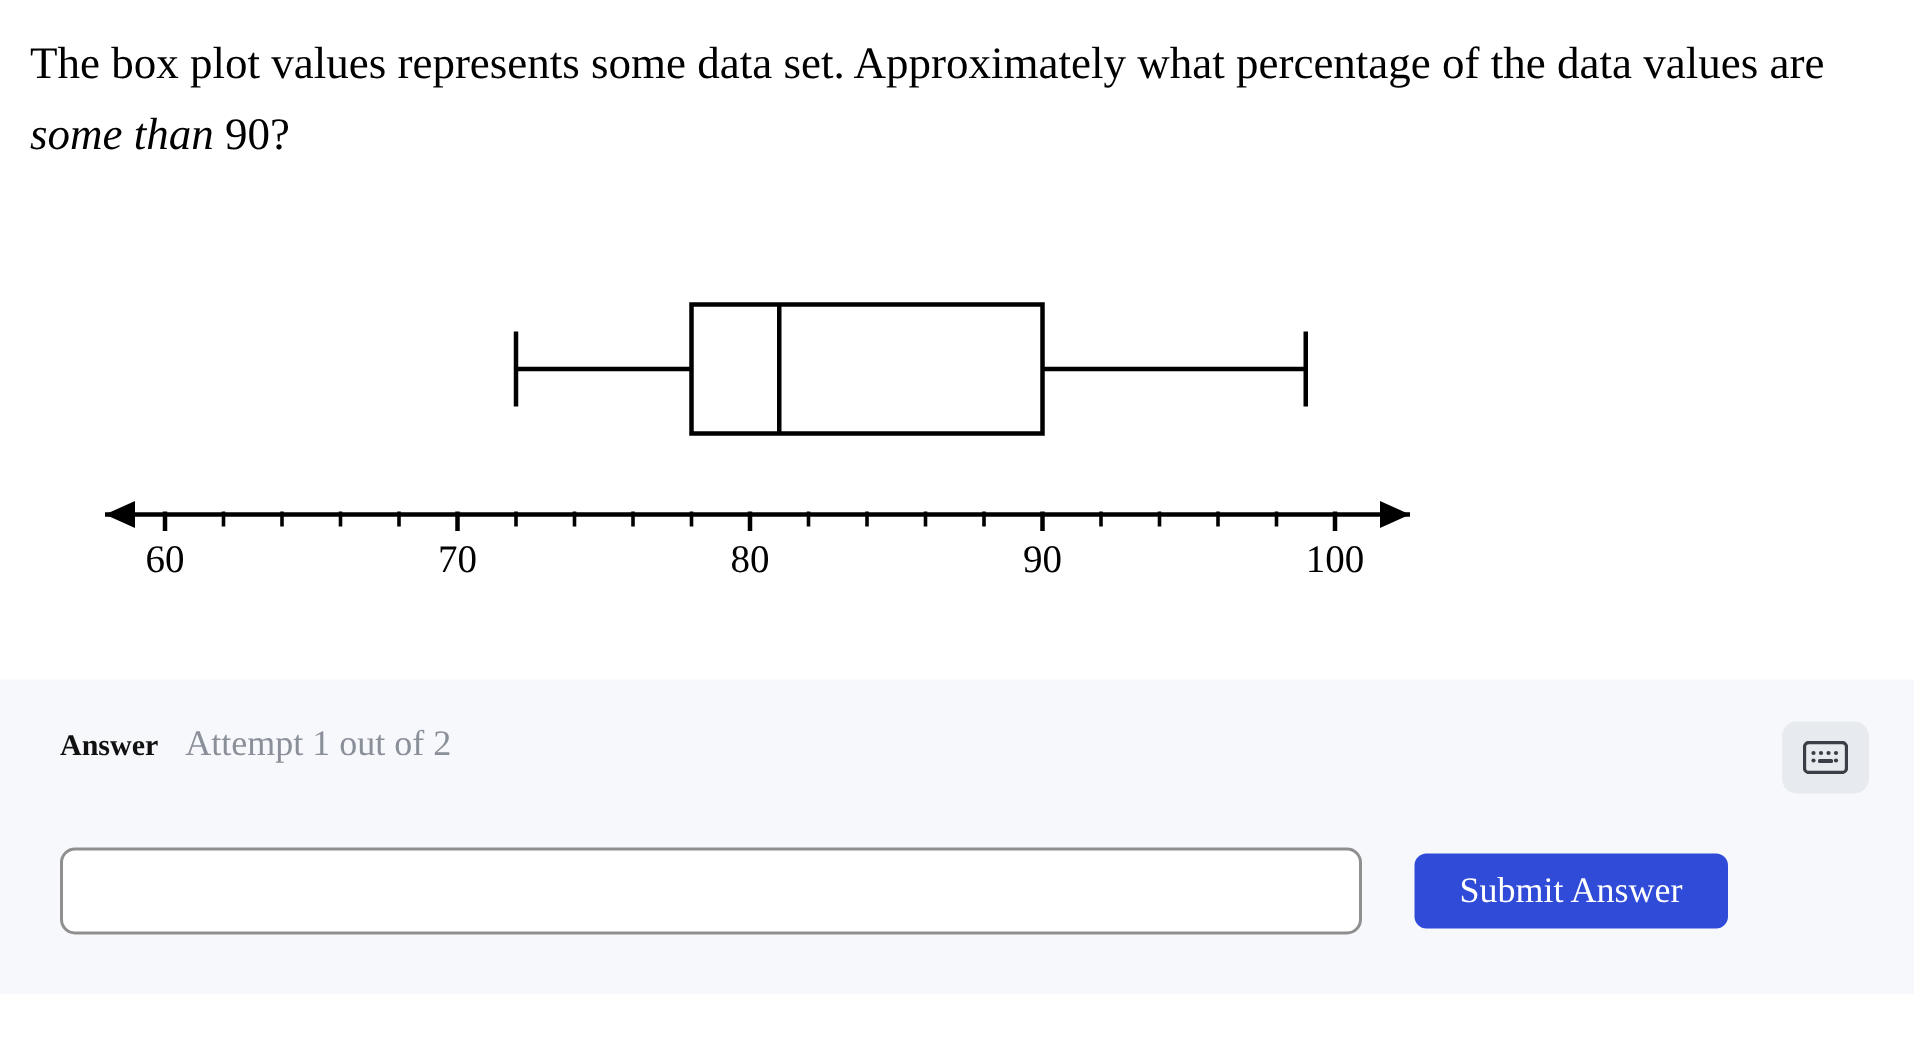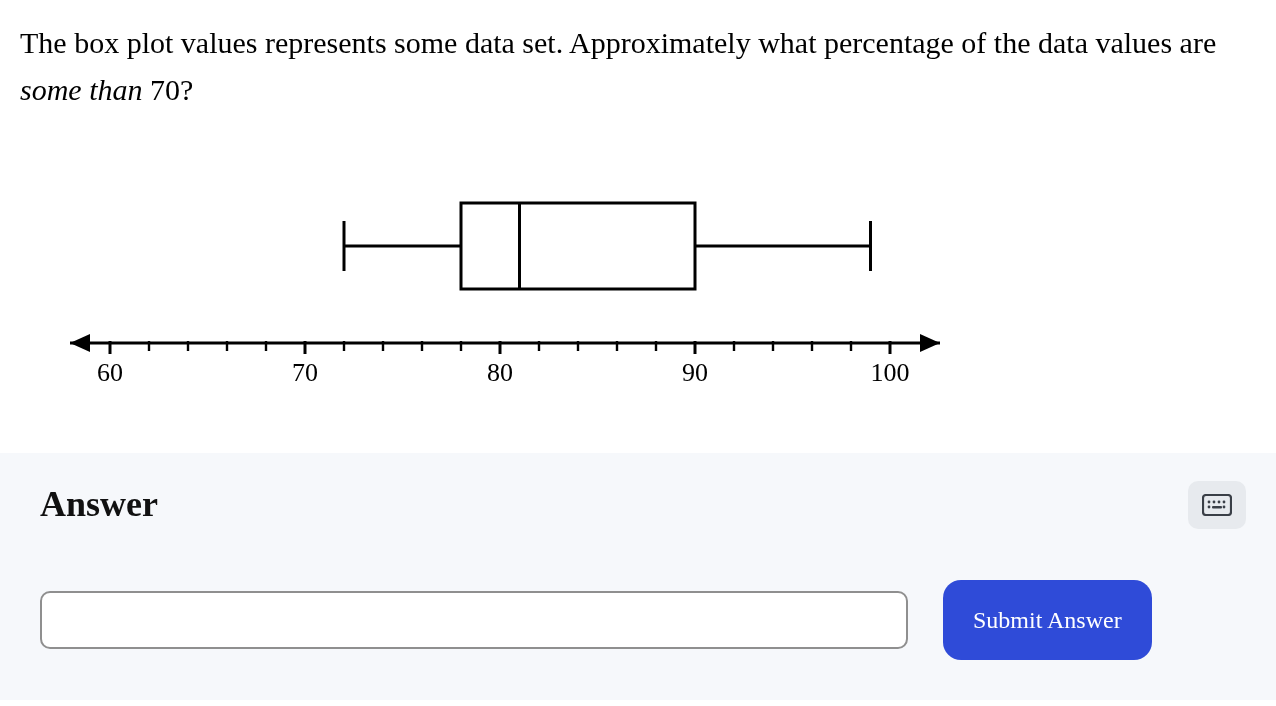--- a/index.html
+++ b/index.html
@@ -27,21 +27,21 @@
     position: relative;
   }
   .answer-header {
     display: flex;
     align-items: baseline;
     gap: 18px;
     margin-bottom: 55px;
   }
   .answer-label {
     font-weight: 700;
-    font-size: 36px;
+    font-size: 20px;
     color: #111;
   }
   .attempt-label {
     font-size: 24px;
     color: #8a8f99;
   }
   .kbd-btn {
     position: absolute;
     top: 28px;
     right: 30px;
@@ -63,36 +63,36 @@
     flex: 0 0 868px;
     height: 58px;
     border: 2px solid #8f8f8f;
     border-radius: 10px;
     background: #fff;
     font-size: 22px;
     padding: 0 14px;
     font-family: inherit;
   }
   .submit-btn {
-    height: 80px;
+    height: 50px;
     padding: 0 30px;
     background: #2f4bd8;
     color: #fff;
     border: none;
-    border-radius: 18px;
+    border-radius: 8px;
     font-size: 24px;
     font-family: inherit;
     cursor: pointer;
   }
 </style>
 </head>
 <body>
 
 <div class="question">
-  <span>The box plot values represents some data set. Approximately what percentage of the data values are </span><span class="italic">some than</span><span> 70?</span>
+  <span>The box plot values represents some data set. Approximately what percentage of the data values are </span><span class="italic">some than</span><span> 90?</span>
 </div>
 
 <div class="chart-wrap">
   <svg id="chart-svg" width="960" height="280" viewBox="0 0 960 280">
       <line x1="50" y1="210" x2="920" y2="210" stroke="#000" stroke-width="3"></line>
       <polygon points="50,210 70,201 70,219" fill="#000"></polygon>
       <polygon points="920,210 900,201 900,219" fill="#000"></polygon>
       <line x1="90" y1="208" x2="90" y2="221" stroke="#000" stroke-width="3"></line>
       <line x1="129" y1="208" x2="129" y2="218" stroke="#000" stroke-width="2.4"></line>
       <line x1="168" y1="208" x2="168" y2="218" stroke="#000" stroke-width="2.4"></line>
@@ -124,20 +124,21 @@
       <line x1="324" y1="113" x2="441" y2="113" stroke="#000" stroke-width="3"></line>
       <line x1="675" y1="113" x2="850.5" y2="113" stroke="#000" stroke-width="3"></line>
       <rect x="441" y="70" width="234" height="86" fill="#fff" stroke="#000" stroke-width="3"></rect>
       <line x1="499.5" y1="70" x2="499.5" y2="156" stroke="#000" stroke-width="3"></line>
     </svg>
 </div>
 
 <div class="answer-panel">
   <div class="answer-header">
     <span class="answer-label">Answer</span>
+    <span class="attempt-label">Attempt 1 out of 2</span>
   </div>
   <div class="kbd-btn">
     <span>
       <svg width="30" height="22" viewBox="0 0 30 22">
         <rect x="1" y="1" width="28" height="20" rx="3" ry="3" fill="none" stroke="#3a3f47" stroke-width="2.2"></rect>
         <circle cx="7" cy="8" r="1.4" fill="#3a3f47"></circle>
         <circle cx="12" cy="8" r="1.4" fill="#3a3f47"></circle>
         <circle cx="17" cy="8" r="1.4" fill="#3a3f47"></circle>
         <circle cx="22" cy="8" r="1.4" fill="#3a3f47"></circle>
         <circle cx="7" cy="13" r="1.4" fill="#3a3f47"></circle>

